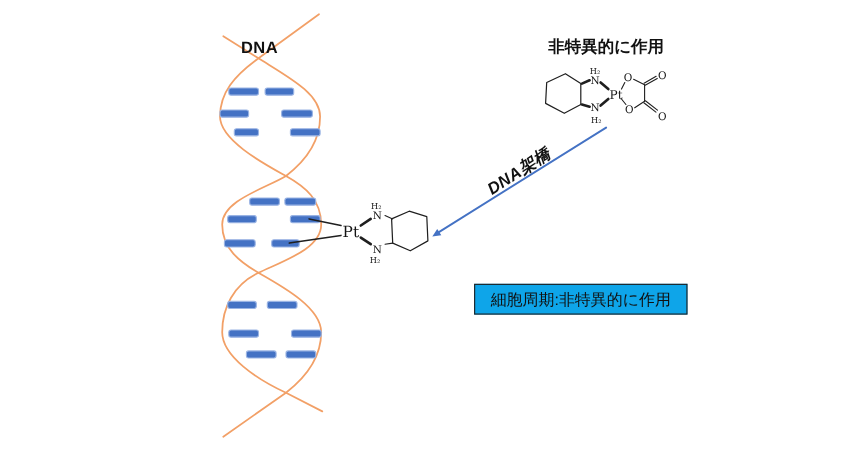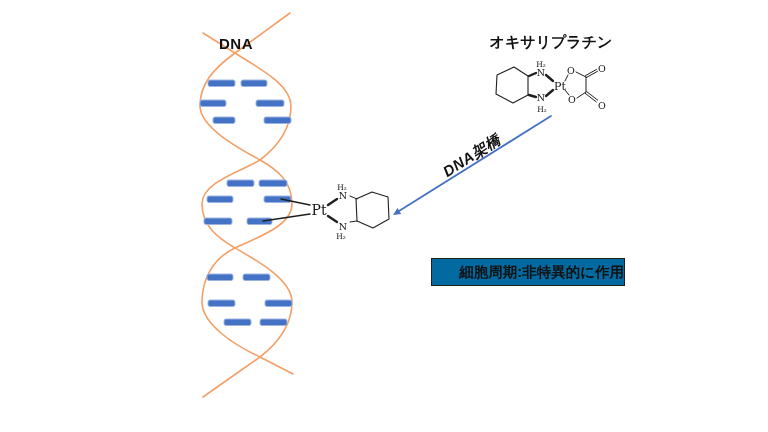--- a/index.html
+++ b/index.html
@@ -17,22 +17,22 @@
   .arrow-line{stroke:var(--arrow-blue,#4472C4);stroke-width:1.7;stroke-linecap:round;}
   .arrow-head{fill:var(--arrow-blue,#4472C4);stroke:none;}
   .atom{font-family:"DejaVu Serif","Liberation Serif",serif;fill:#141414;text-anchor:middle;}
   .lbl{position:absolute;white-space:nowrap;}
   .dna-lbl{left:219px;top:35px;font-size:15px;font-weight:bold;letter-spacing:.5px;}
   .oxali-title{left:551px;top:33px;transform:translateX(-50%);font-size:15px;font-weight:bold;}
   .arrow-lbl{left:472px;top:156px;transform:translate(-50%,-50%) rotate(-33deg);
     font-size:15px;font-weight:bold;font-style:italic;letter-spacing:.5px;}
   .note-box{
     position:absolute;left:431px;top:258px;width:194px;height:28px;box-sizing:border-box;
-    border:1.5px solid #1F1F1F;background:#0369a1;display:flex;align-items:center;justify-content:flex-end;
-    font-size:14.5px;font-weight:bold;
+    border:1.5px solid #1F1F1F;background:#0ea5e9;display:flex;align-items:center;justify-content:center;
+    font-size:14.5px;font-weight:normal;
   }
 </style>
 </head>
 <body>
 
 <div class="slide">
 
   <svg class="art" viewBox="0 0 768 432">
 
     <g>
@@ -117,19 +117,19 @@
       <text class="atom" x="602" y="109" font-size="9.5">O</text>
     </g>
 
     <g>
       <line class="arrow-line" x1="551" y1="116" x2="399" y2="211"></line>
       <polygon class="arrow-head" points="393,215 397.5,208.1 401.2,213.9"></polygon>
     </g>
   </svg>
 
   <div class="lbl dna-lbl">DNA</div>
-  <div class="lbl oxali-title">オキサリプラチン</div>
+  <div class="lbl oxali-title">非特異的に作用</div>
   <div class="lbl arrow-lbl">DNA架橋</div>
   <div class="note-box">
     <span>細胞周期:非特異的に作用</span>
   </div>
 
 </div>
 
 </body></html>

